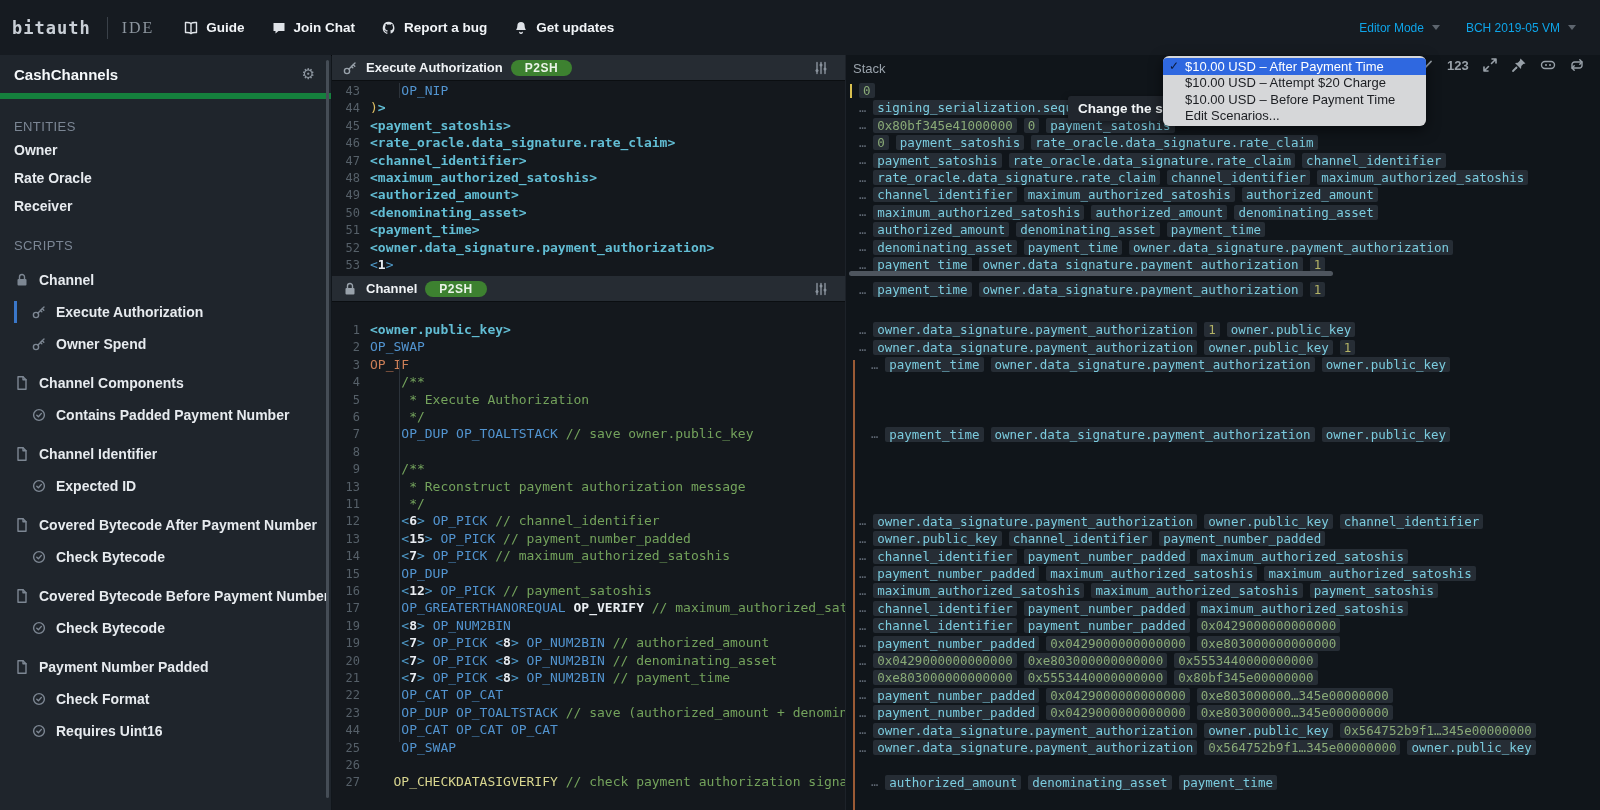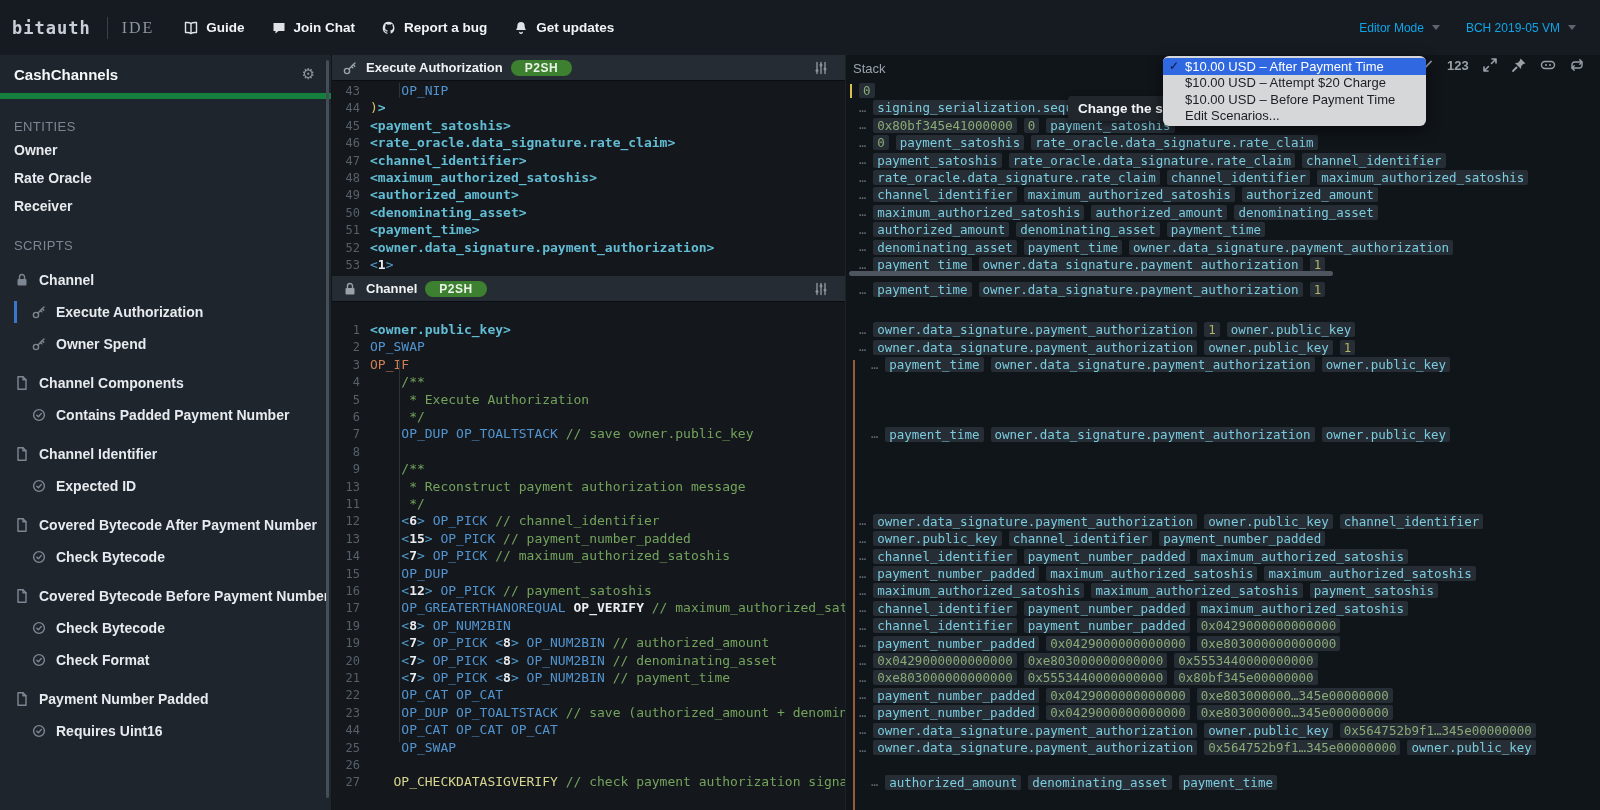--- a/index.html
+++ b/index.html
@@ -252,37 +252,37 @@
         </div>
         <div class="side-item child">
           <span class="side-icon">
             <svg width="16" height="16" viewBox="0 0 16 16" fill="none" stroke="currentColor" stroke-width="1.4" stroke-linecap="round" stroke-linejoin="round">
               <circle cx="8" cy="8" r="5.4"></circle>
               <path d="M5.8 8.2l1.6 1.6 3-3.4"></path>
             </svg>
           </span>
           <span class="lbl">Check Bytecode</span>
         </div>
+        <div class="side-item group">
+          <span class="side-icon">
+            <svg width="16" height="16" viewBox="0 0 16 16" fill="none" stroke="currentColor" stroke-width="1.4" stroke-linecap="round" stroke-linejoin="round">
+              <path d="M4 1.8h5l3 3v9.4H4z"></path>
+              <path d="M9 1.8v3h3"></path>
+            </svg>
+          </span>
+          <span class="lbl">Payment Number Padded</span>
+        </div>
         <div class="side-item child">
           <span class="side-icon">
             <svg width="16" height="16" viewBox="0 0 16 16" fill="none" stroke="currentColor" stroke-width="1.4" stroke-linecap="round" stroke-linejoin="round">
               <circle cx="8" cy="8" r="5.4"></circle>
               <path d="M5.8 8.2l1.6 1.6 3-3.4"></path>
             </svg>
           </span>
           <span class="lbl">Check Format</span>
-        </div>
-        <div class="side-item group">
-          <span class="side-icon">
-            <svg width="16" height="16" viewBox="0 0 16 16" fill="none" stroke="currentColor" stroke-width="1.4" stroke-linecap="round" stroke-linejoin="round">
-              <path d="M4 1.8h5l3 3v9.4H4z"></path>
-              <path d="M9 1.8v3h3"></path>
-            </svg>
-          </span>
-          <span class="lbl">Payment Number Padded</span>
         </div>
         <div class="side-item child">
           <span class="side-icon">
             <svg width="16" height="16" viewBox="0 0 16 16" fill="none" stroke="currentColor" stroke-width="1.4" stroke-linecap="round" stroke-linejoin="round">
               <circle cx="8" cy="8" r="5.4"></circle>
               <path d="M5.8 8.2l1.6 1.6 3-3.4"></path>
             </svg>
           </span>
           <span class="lbl">Requires Uint16</span>
         </div>

